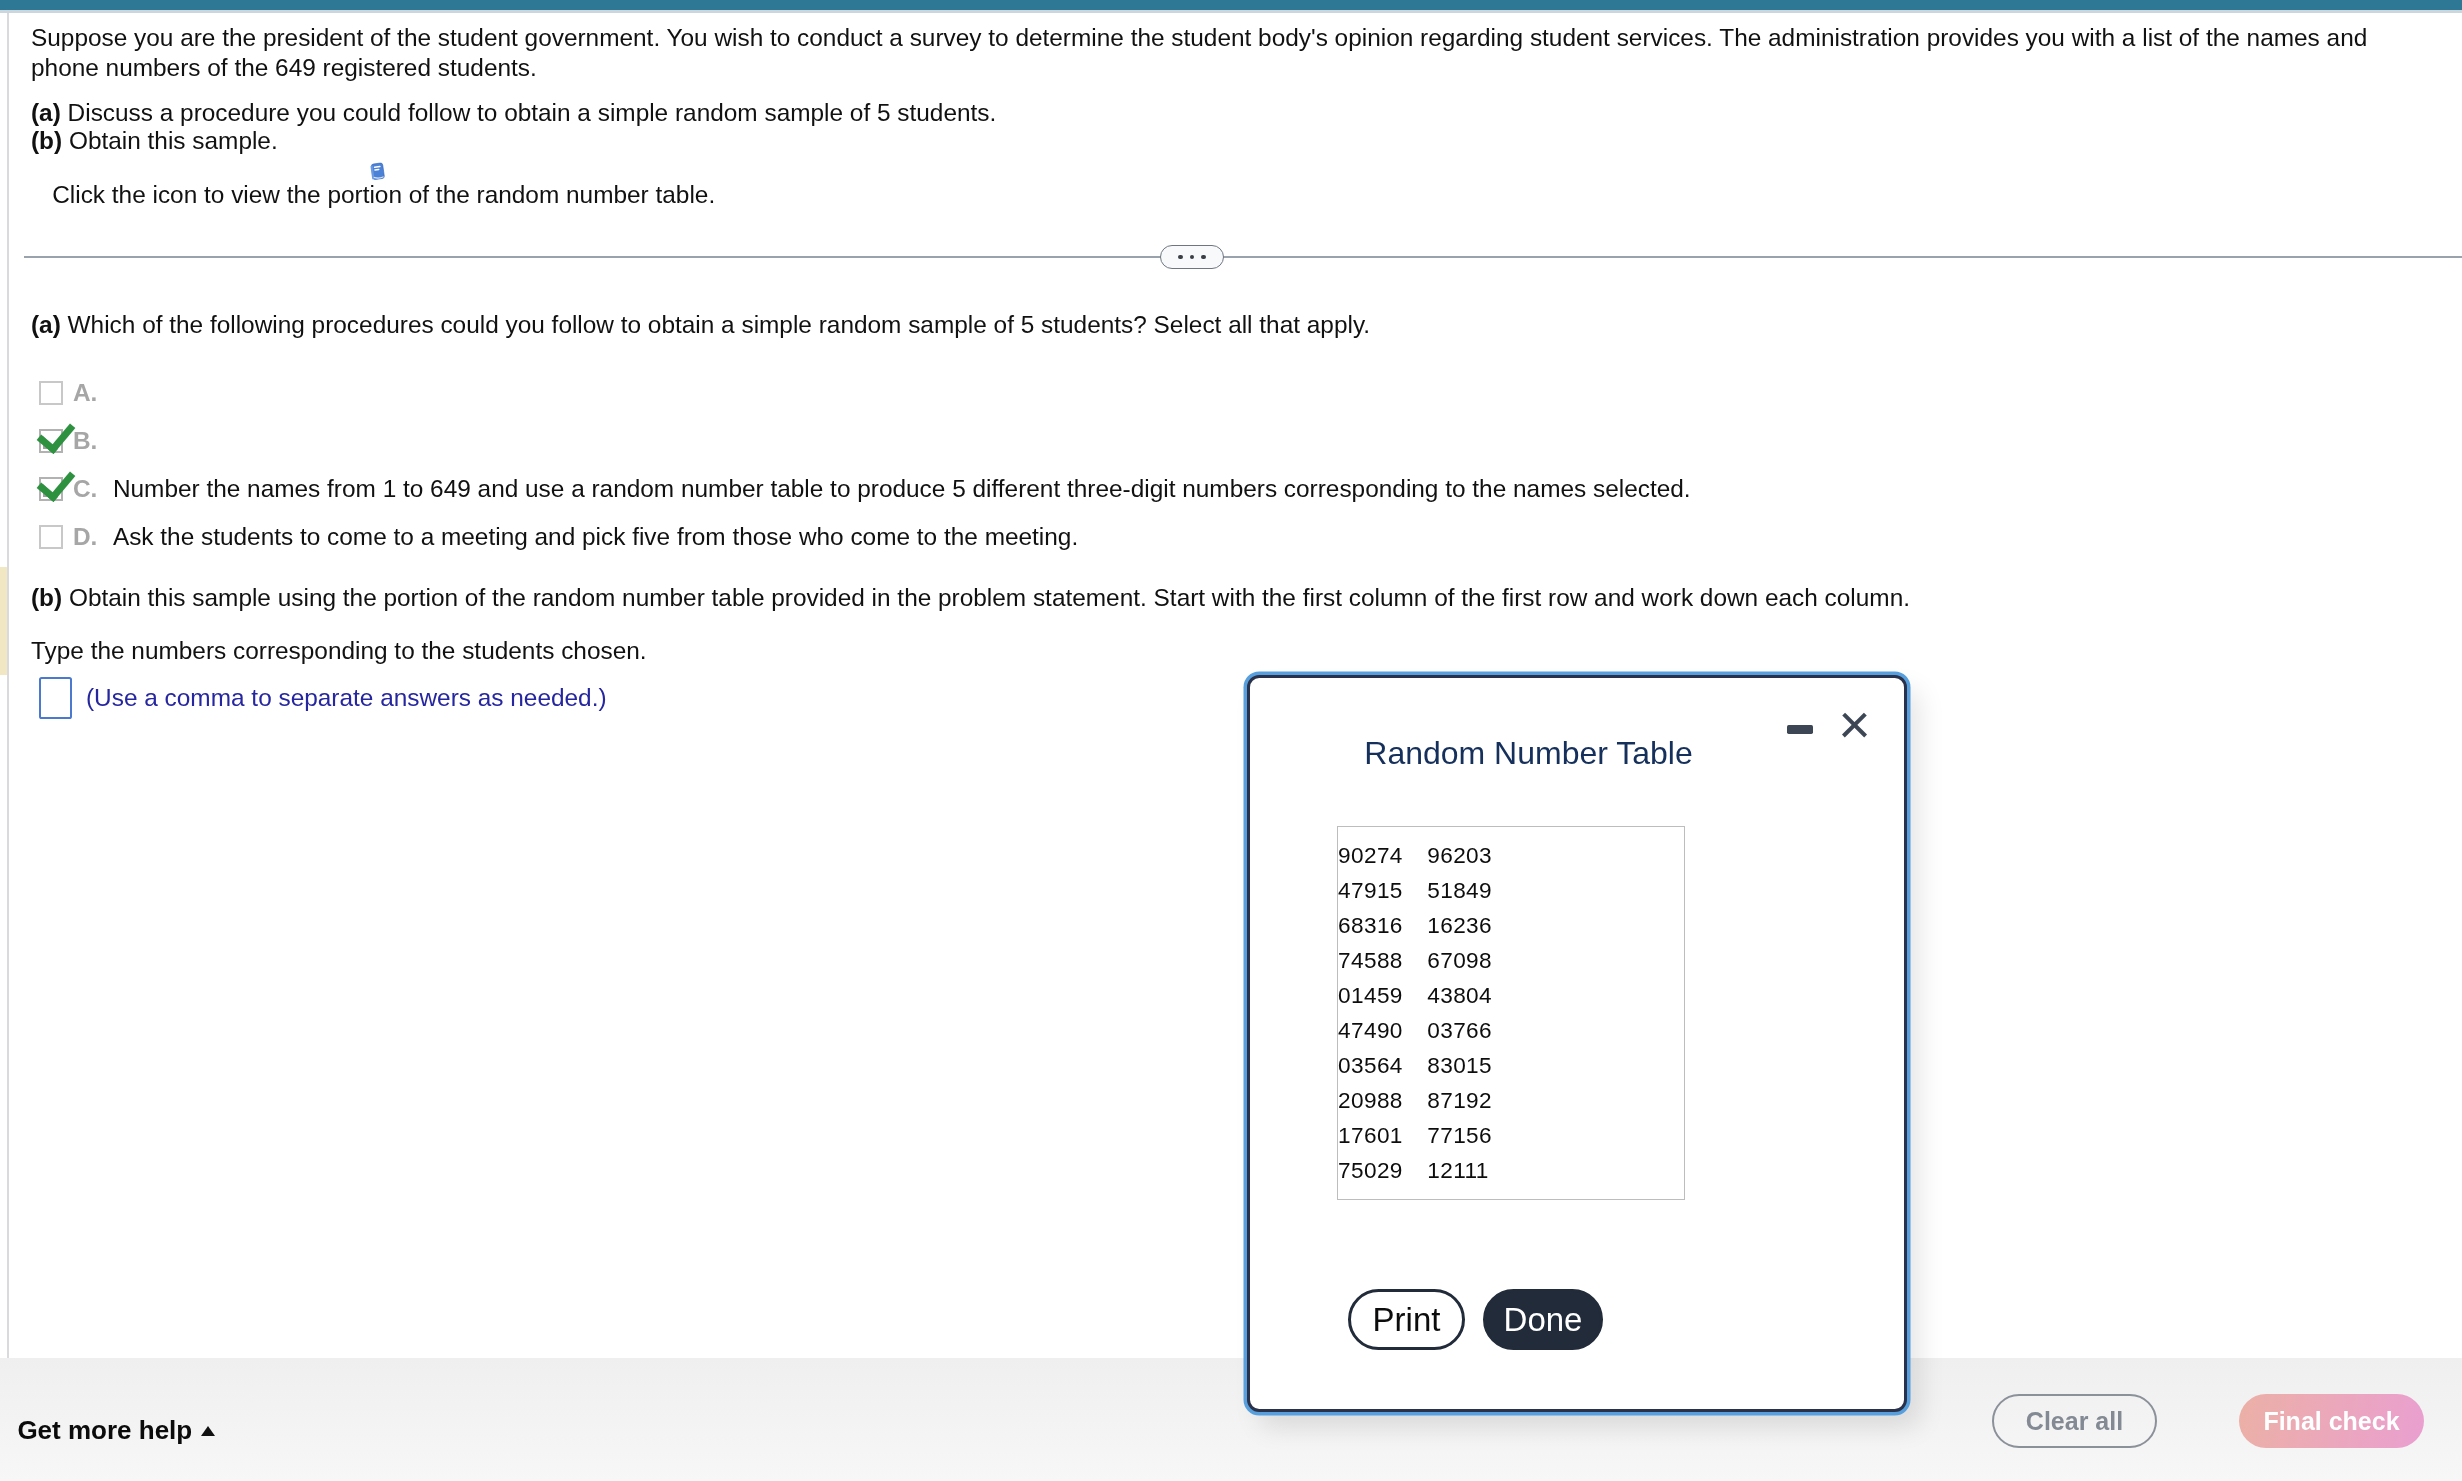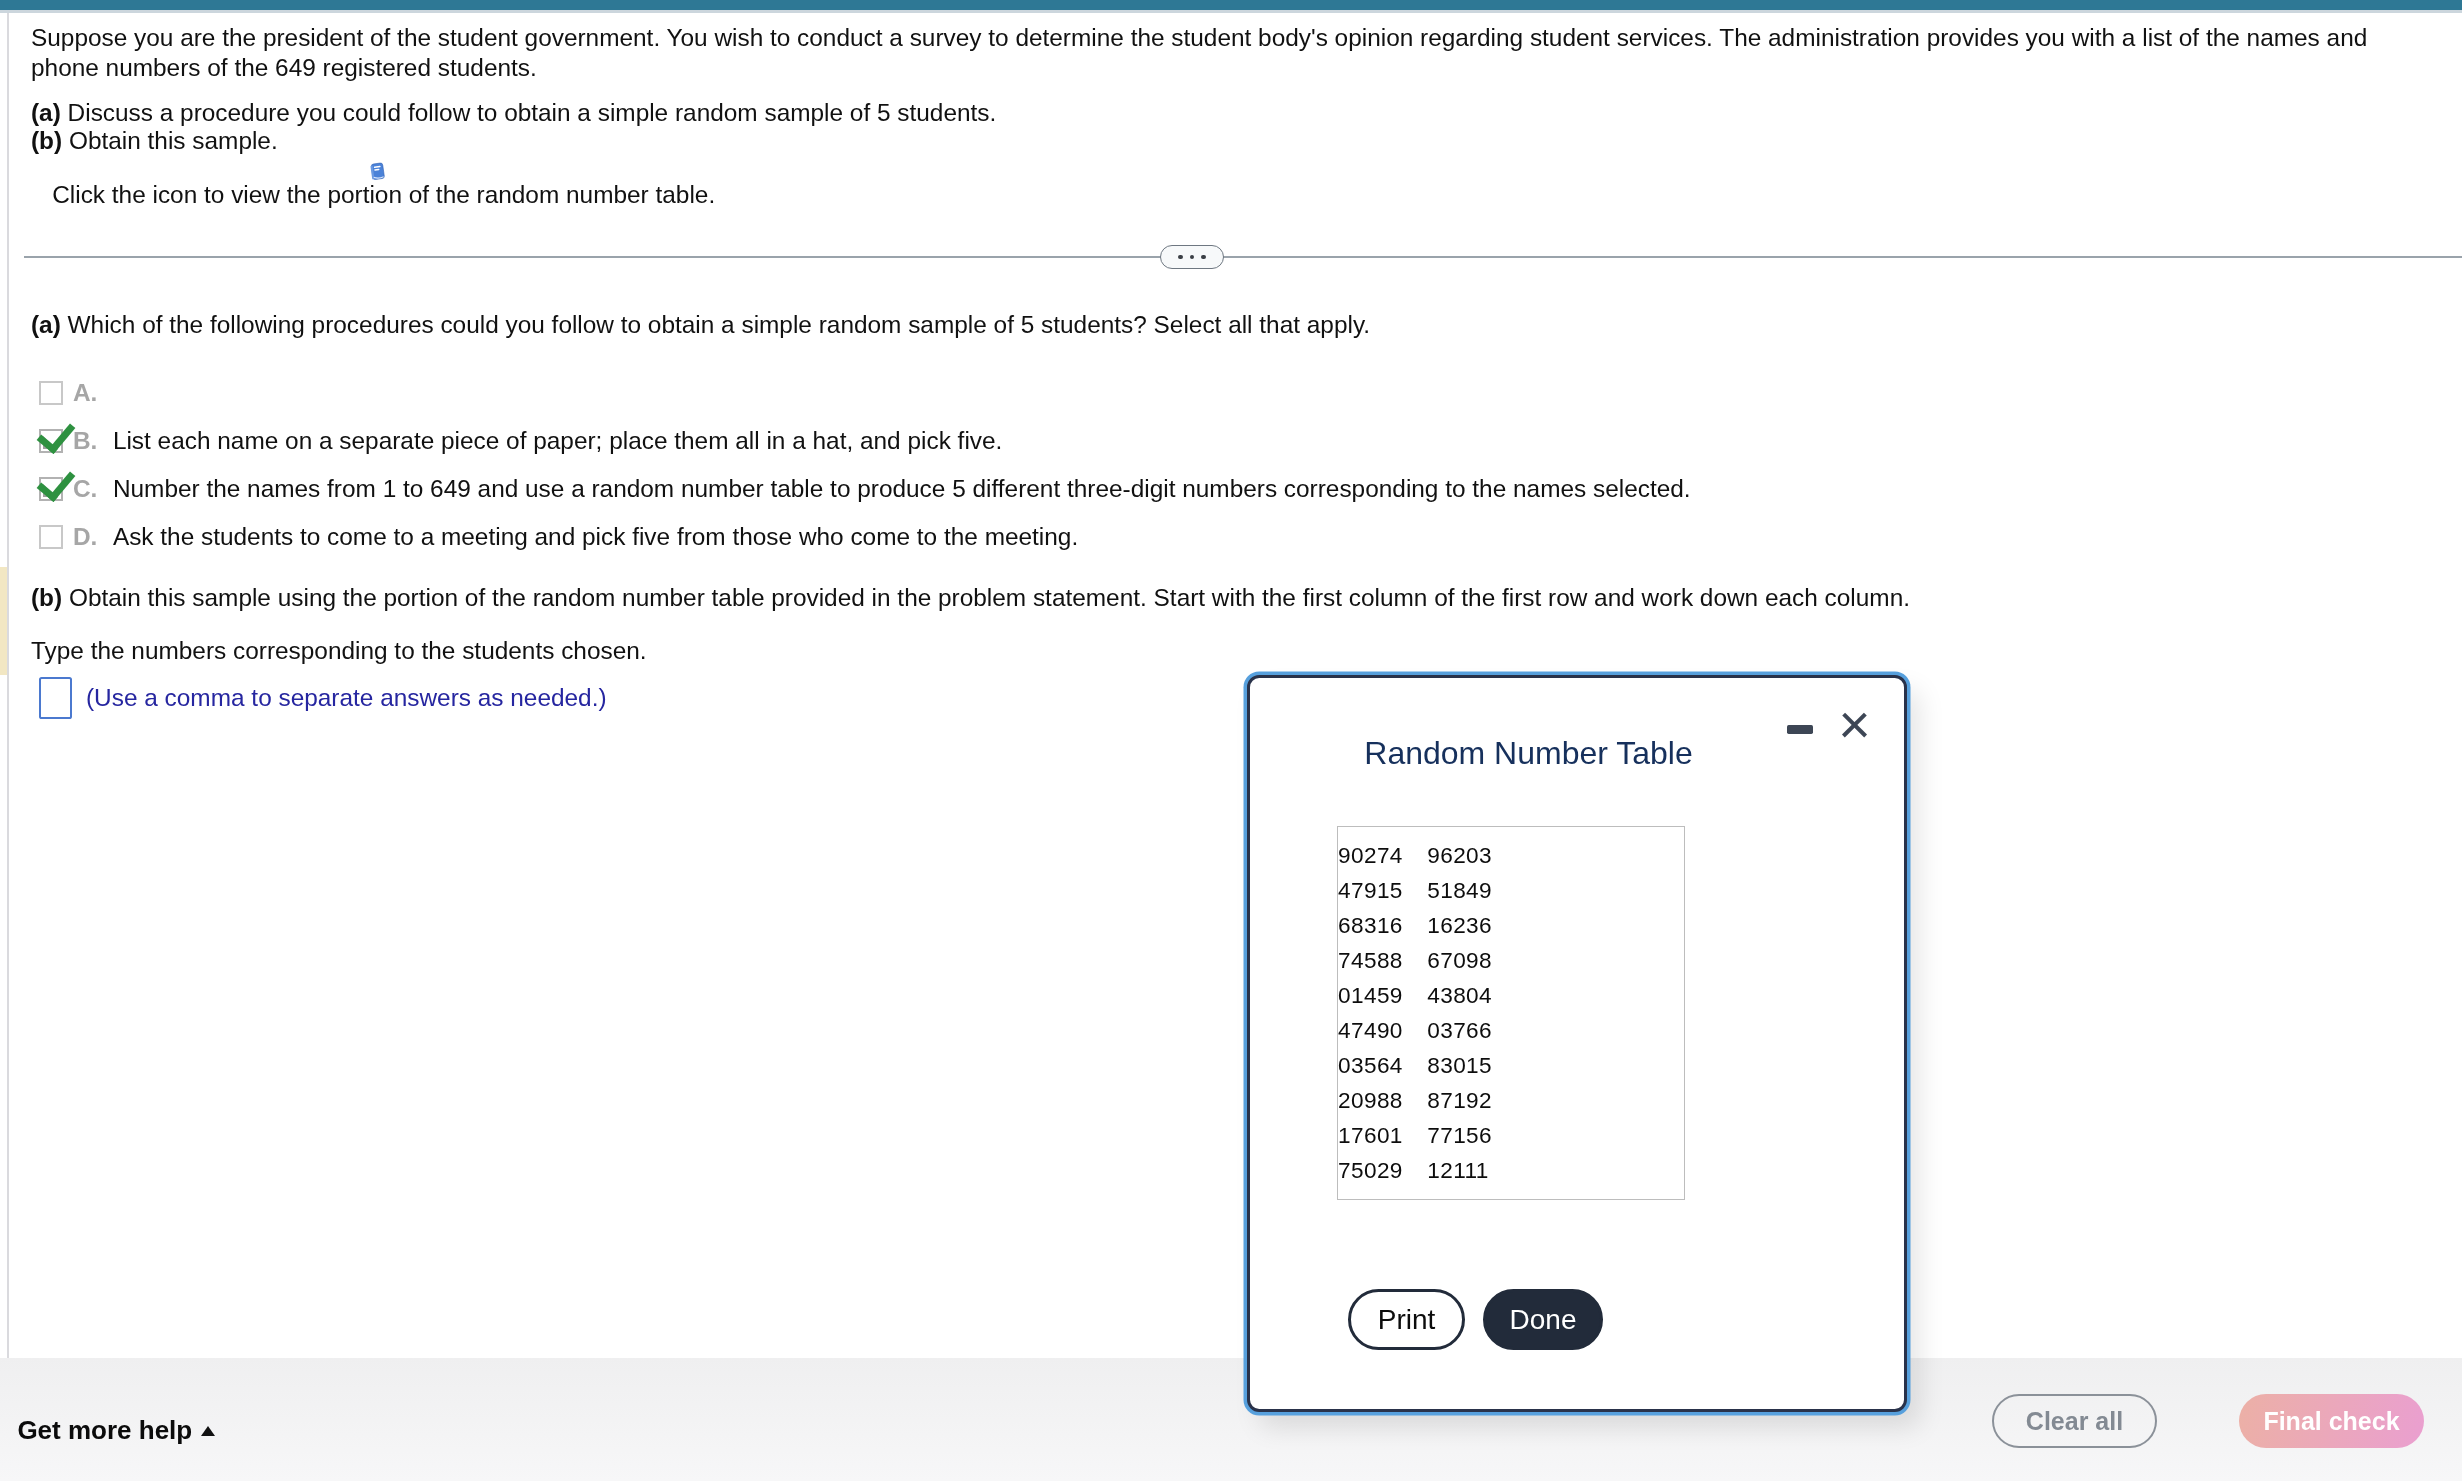--- a/index.html
+++ b/index.html
@@ -75,21 +75,21 @@
   .min-btn::before{content:'';position:absolute;left:1.7px;top:5.2px;width:26px;height:8.7px;border-radius:1.7px;background:#3d4655;}
   .close-btn{position:absolute;left:585px;top:28px;width:38px;height:38px;cursor:pointer;}
   .close-btn::before,.close-btn::after{content:'';position:absolute;left:3.5px;top:16.5px;width:31px;height:4.4px;background:#3d4655;}
   .close-btn::before{transform:rotate(45deg);}
   .close-btn::after{transform:rotate(-45deg);}
   .rnt-box{position:absolute;left:87px;top:148px;width:348px;height:374px;border:1.7px solid #bdbdbd;
     display:flex;flex-direction:column;justify-content:center;align-items:flex-start;}
   .rnt-row{display:flex;gap:24.4px;height:35px;align-items:center;}
   .rnt-cell{font-size:22.6px;color:#0d0d0d;letter-spacing:0.4px;}
   .modal-btn{position:absolute;top:611px;height:61px;border-radius:30.5px;display:flex;align-items:center;
-    justify-content:center;font-size:28px;cursor:pointer;font-family:inherit;}
+    justify-content:center;font-size:33px;cursor:pointer;font-family:inherit;}
   .print-btn{left:98px;width:117px;background:#fff;border:3.5px solid #222b3a;color:#0c0c0c;}
   .done-btn{left:233px;width:120px;background:#222b3a;border:3.5px solid #222b3a;color:#fff;}
 </style>
 </head>
 <body>
 
 <div class="stage">
 
   <div class="topbar"></div>
   <div class="topbar-edge"></div>
@@ -132,21 +132,20 @@
   </div>
 
   <div class="opt-list">
       <div class="opt-row">
         <span class="cbx"></span>
         <span class="opt-letter">A.</span>
       </div>
       <div class="opt-row">
         <span class="cbx checked"></span>
         <span class="opt-letter">B.</span>
-        <span class="opt-text">List each name on a separate piece of paper; place them all in a hat, and pick five.</span>
       </div>
       <div class="opt-row">
         <span class="cbx checked"></span>
         <span class="opt-letter">C.</span>
         <span class="opt-text">Number the names from 1 to 649 and use a random number table to produce 5 different three-digit numbers corresponding to the names selected.</span>
       </div>
       <div class="opt-row">
         <span class="cbx"></span>
         <span class="opt-letter">D.</span>
         <span class="opt-text">Ask the students to come to a meeting and pick five from those who come to the meeting.</span>

